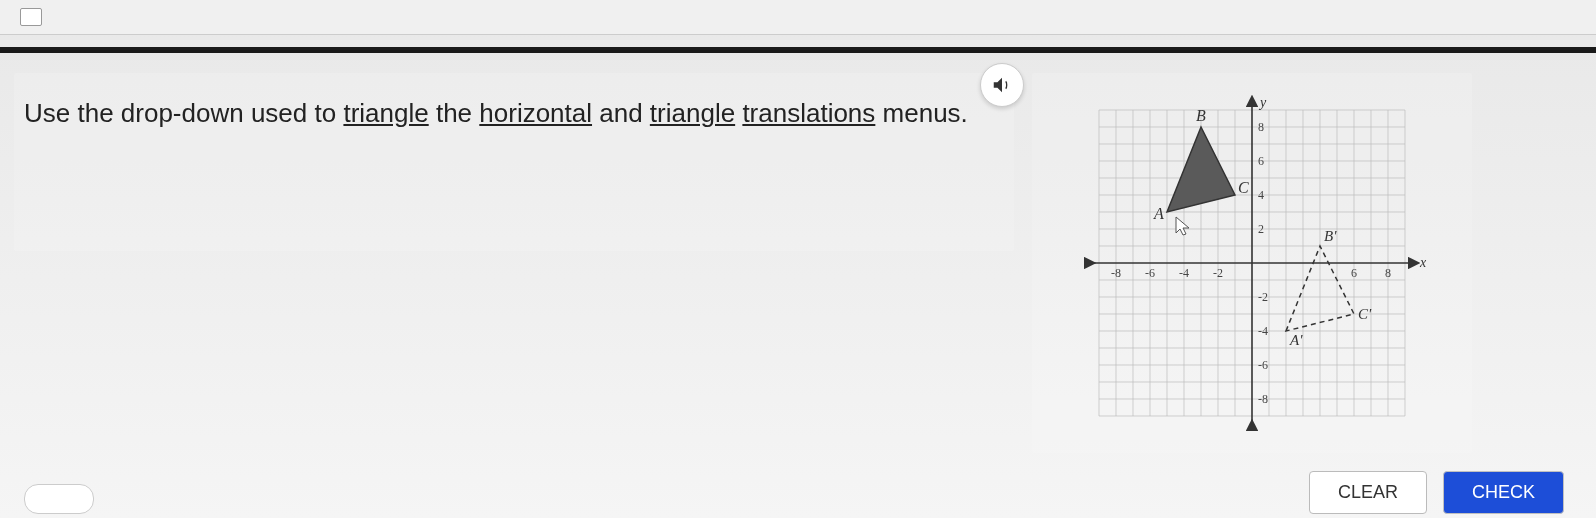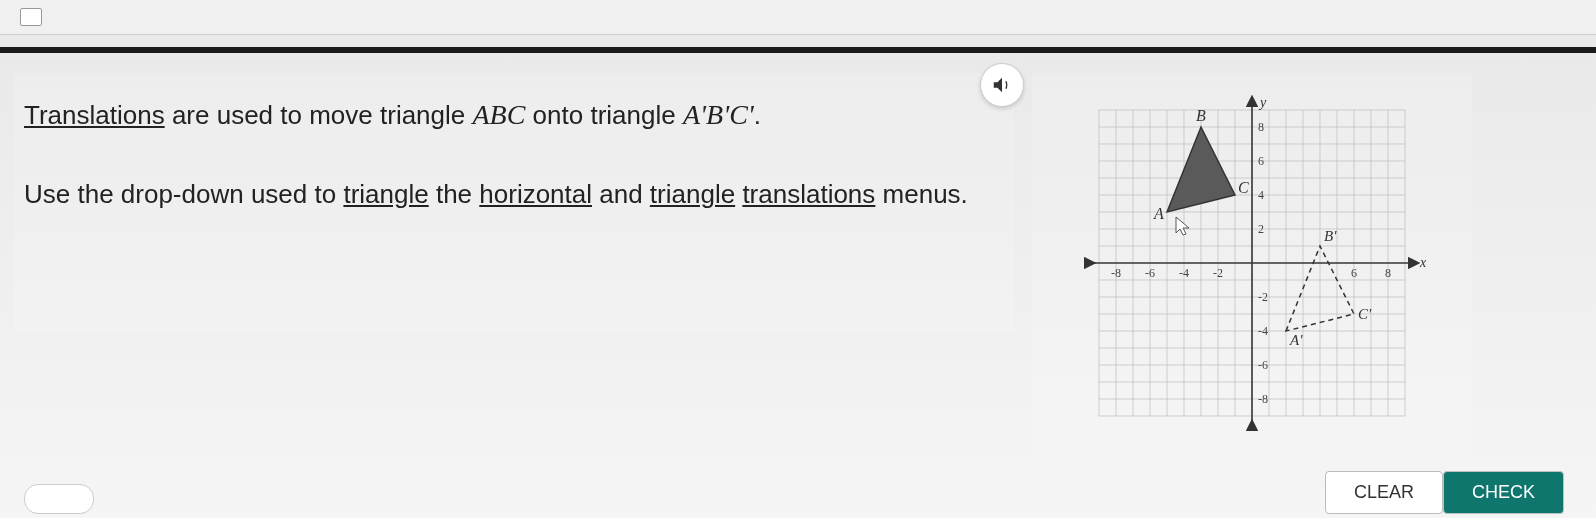--- a/index.html
+++ b/index.html
@@ -78,31 +78,32 @@
       border-radius: 2px;
       display: flex;
       justify-content: center;
     }
     .graph-svg { width: 400px; height: 340px; }
     .button-row {
       position: absolute;
       bottom: 4px;
       right: 32px;
       display: flex;
+      gap: 16px;
     }
     .btn {
       padding: 10px 28px;
       font-size: 18px;
       font-family: Arial, sans-serif;
       border-radius: 4px;
       cursor: pointer;
       border: 1px solid #bbb;
     }
     .btn-clear { background: #fff; color: #333; }
-    .btn-check { background: #0f766e; color: #fff; border-color: #c0c0c0; }
+    .btn-check { background: #1d4ed8; color: #fff; border-color: #c0c0c0; }
     .bottom-left-btn {
       position: absolute;
       bottom: 4px;
       left: 24px;
       width: 70px;
       height: 30px;
       background: #fff;
       border: 1px solid #ccc;
       border-radius: 14px;
     }
@@ -114,23 +115,20 @@
 <div class="header-line"></div>
 
 <div class="content-wrapper">
   <div class="question-panel">
     <div class="audio-btn">
       <svg width="22" height="22" viewBox="0 0 24 24" fill="#333">
         <path d="M3 9v6h4l5 5V4L7 9H3z"></path>
         <path d="M16 8c1.5 1 1.5 7 0 8" stroke="#333" stroke-width="1.5" fill="none"></path>
       </svg>
     </div>
-    <p class="question-text question-line1">
-      <span class="underline">Translations</span><span> are used to move triangle </span><span class="italic-math">ABC</span><span> onto triangle </span><span class="italic-math">A'B'C'</span><span>.</span>
-    </p>
     <p class="question-text">
       <span>Use the drop-down used to </span><span class="underline">triangle</span><span> the </span><span class="underline">horizontal</span><span> and </span><span class="underline">triangle</span><span> </span><span class="underline">translations</span><span> menus.</span>
     </p>
   </div>
 
   <div class="graph-panel">
     <svg class="graph-svg" viewBox="0 0 400 340">
       <defs>
         <marker id="arrow" markerWidth="8" markerHeight="8" refX="4" refY="4" orient="auto">
           <path d="M0,0 L8,4 L0,8 z" fill="#333"></path>

